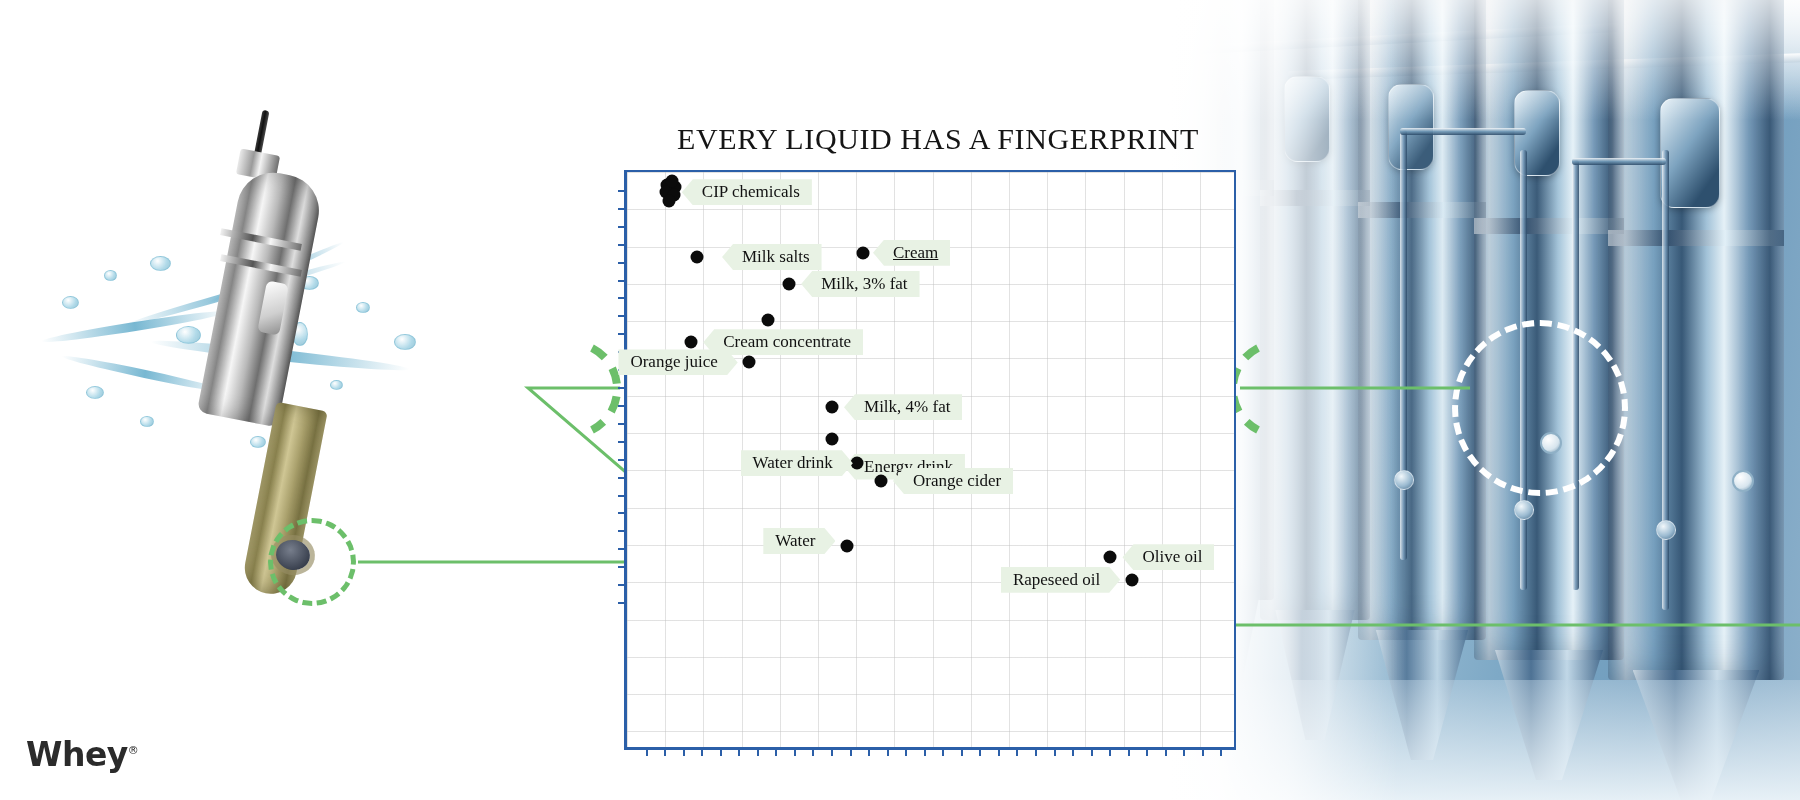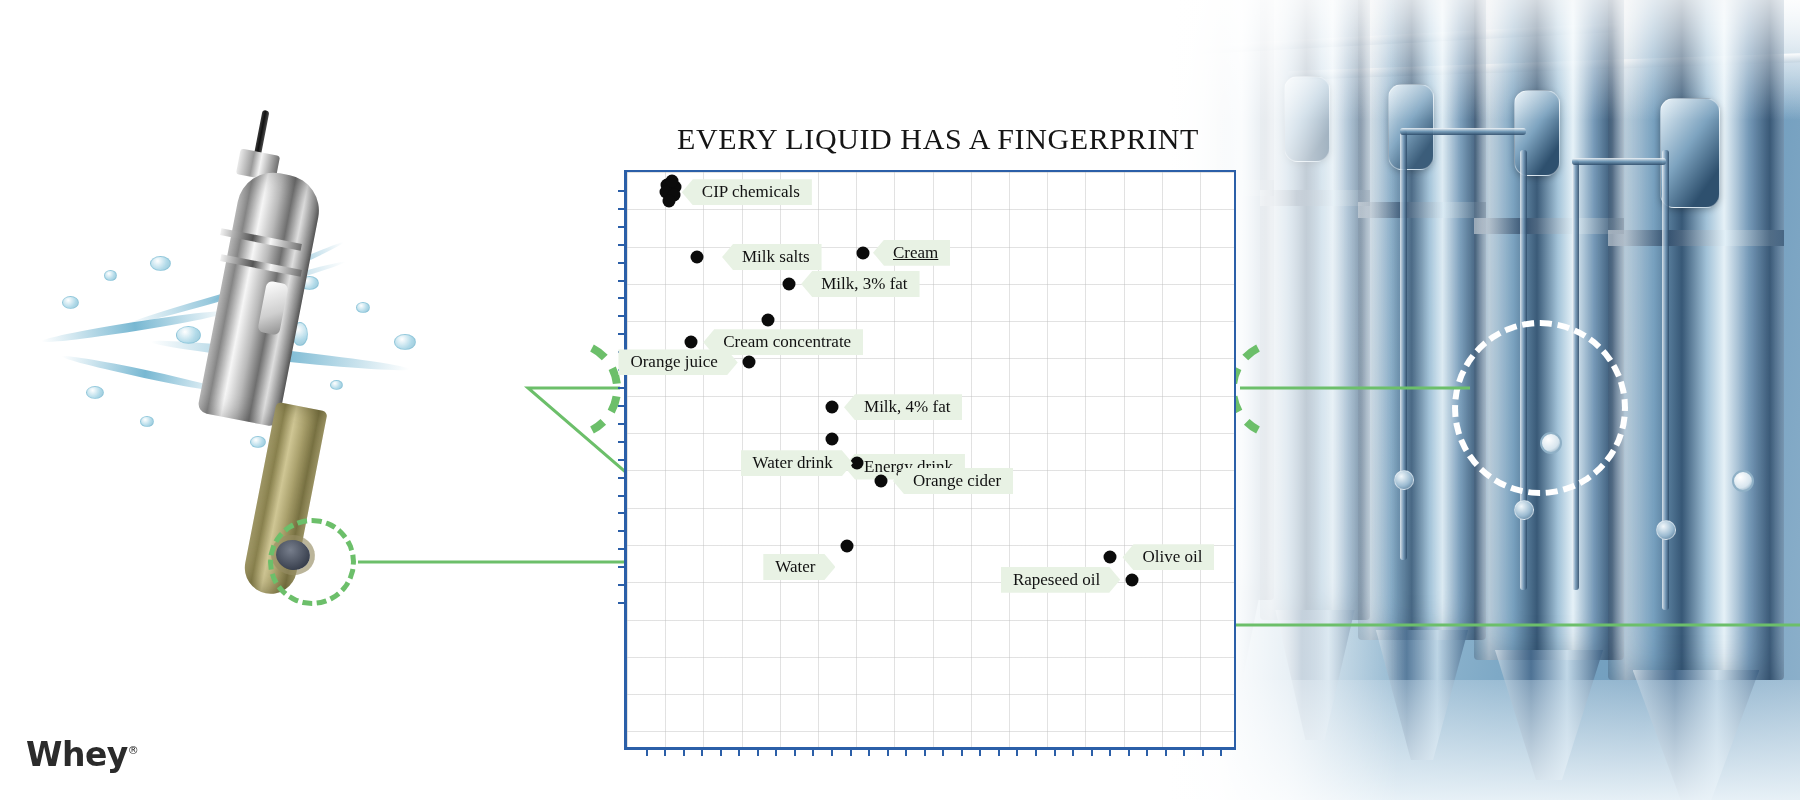--- a/index.html
+++ b/index.html
@@ -391,21 +391,21 @@
         <div class="callout left" style="top: 190.4px; left: -8.6px;">Orange juice</div>
         <div class="dot" style="left: 205.02px; top: 235.2px;"></div>
         <div class="callout right" style="top: 235.2px; left: 217.02px;">Milk, 4% fat</div>
         <div class="dot" style="left: 205.02px; top: 266.56px;"></div>
         <div class="callout right" style="top: 266.56px; left: 217.02px; margin-top: 28px;">Energy drink</div>
         <div class="dot" style="left: 229.5px; top: 291.2px;"></div>
         <div class="callout left" style="top: 291.2px; left: 113.5px;">Water drink</div>
         <div class="dot" style="left: 253.98px; top: 309.12px;"></div>
         <div class="callout right" style="top: 309.12px; left: 265.98px;">Orange cider</div>
         <div class="dot" style="left: 220.32px; top: 374.08px;"></div>
-        <div class="callout left" style="top: 395px; left: 136.32px;">Water</div>
+        <div class="callout left" style="top: 369px; left: 136.32px;">Water</div>
         <div class="dot" style="left: 483.48px; top: 385.28px;"></div>
         <div class="callout right" style="top: 385.28px; left: 495.48px;">Olive oil</div>
         <div class="dot" style="left: 504.9px; top: 407.68px;"></div>
         <div class="callout left" style="top: 407.68px; left: 373.9px;">Rapeseed oil</div>
       </div>
   </div>
 
 
   <div class="logo"><span>Whey</span><sup>®</sup></div>
 

